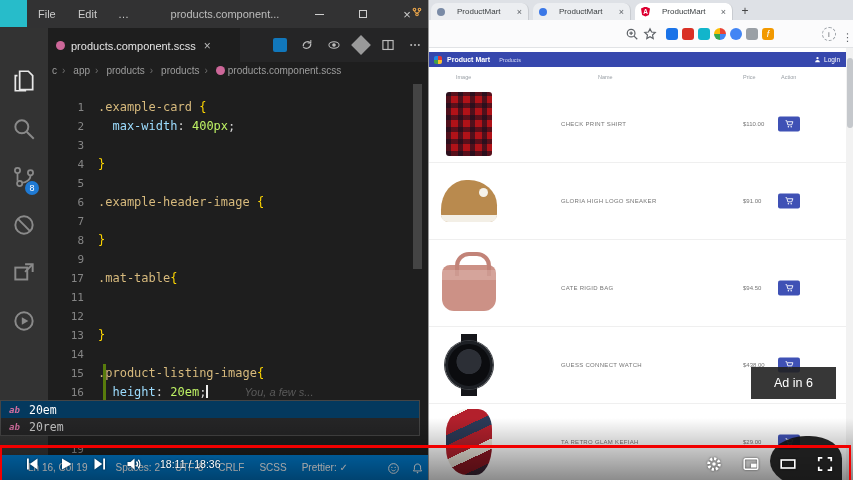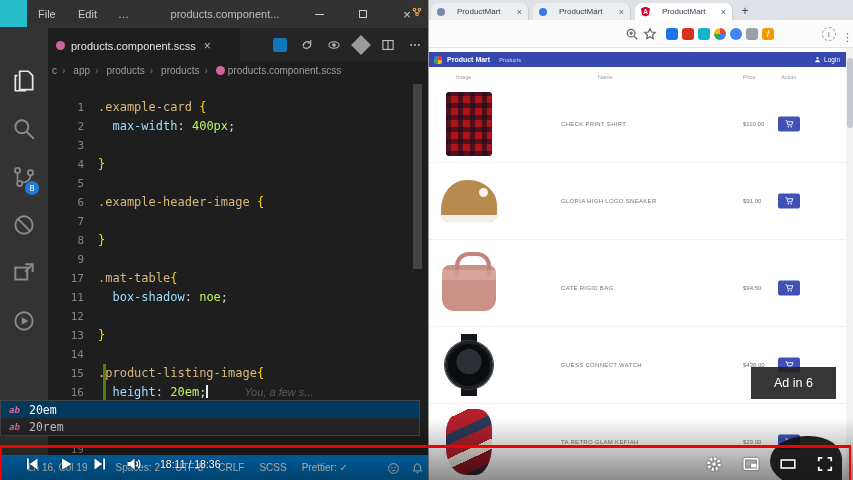--- a/index.html
+++ b/index.html
@@ -301,21 +301,20 @@
           <div class="code-line">
             <span class="ln">9</span>
             <span class="ct"></span>
           </div>
           <div class="code-line">
             <span class="ln">17</span>
             <span class="ct"><span class="tok-sel">.mat-table</span><span class="tok-brace">{</span></span>
           </div>
           <div class="code-line">
             <span class="ln">11</span>
-            <span class="ct"><span class="tok-prop">  box-shadow</span><span class="tok-pun">: </span><span class="tok-val">noe</span><span class="tok-pun">;</span></span>
           </div>
           <div class="code-line">
             <span class="ln">12</span>
           </div>
           <div class="code-line">
             <span class="ln">13</span>
             <span class="ct"><span class="tok-brace">}</span></span>
           </div>
           <div class="code-line">
             <span class="ln">14</span>

